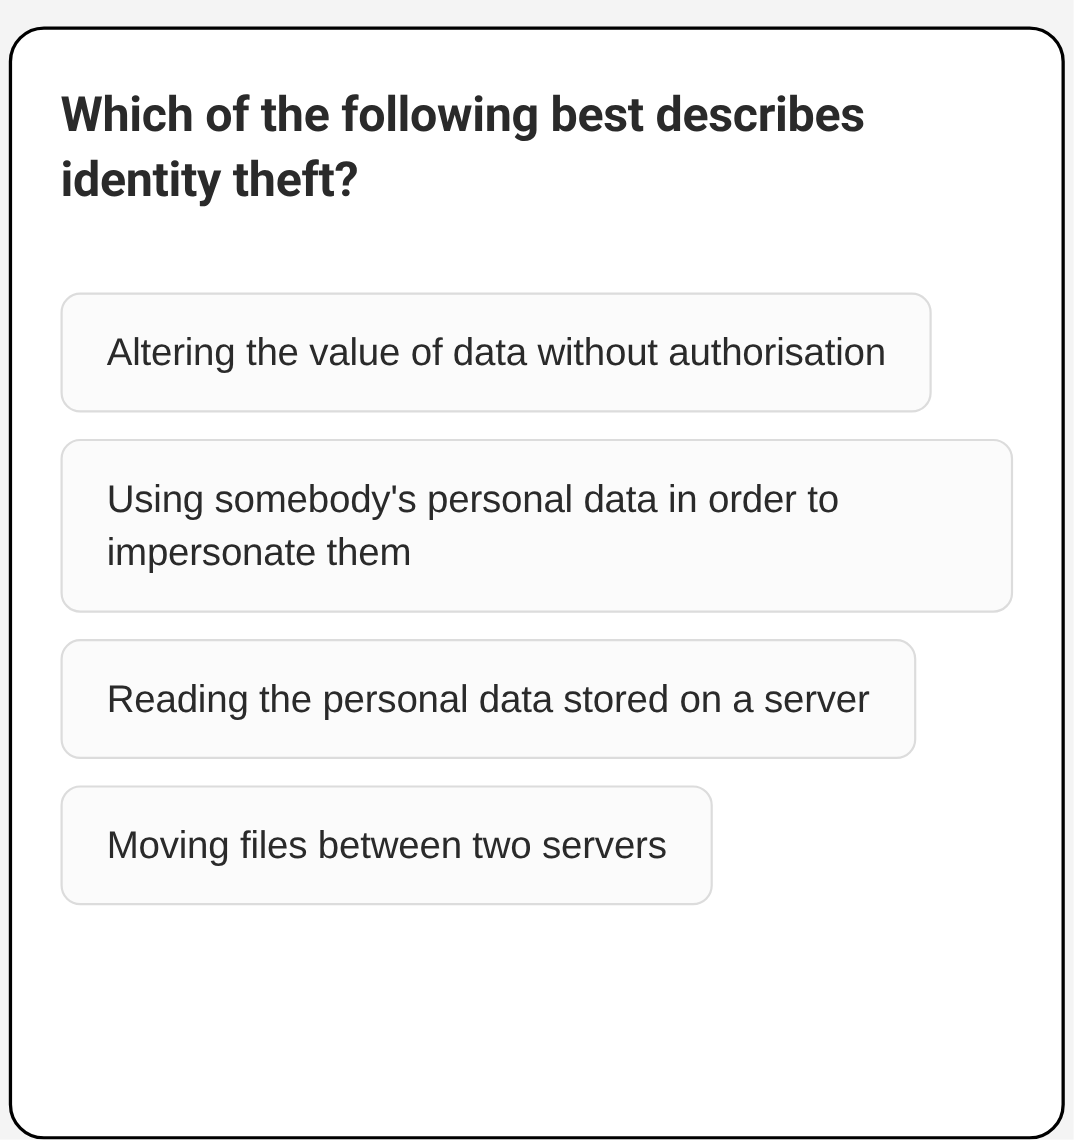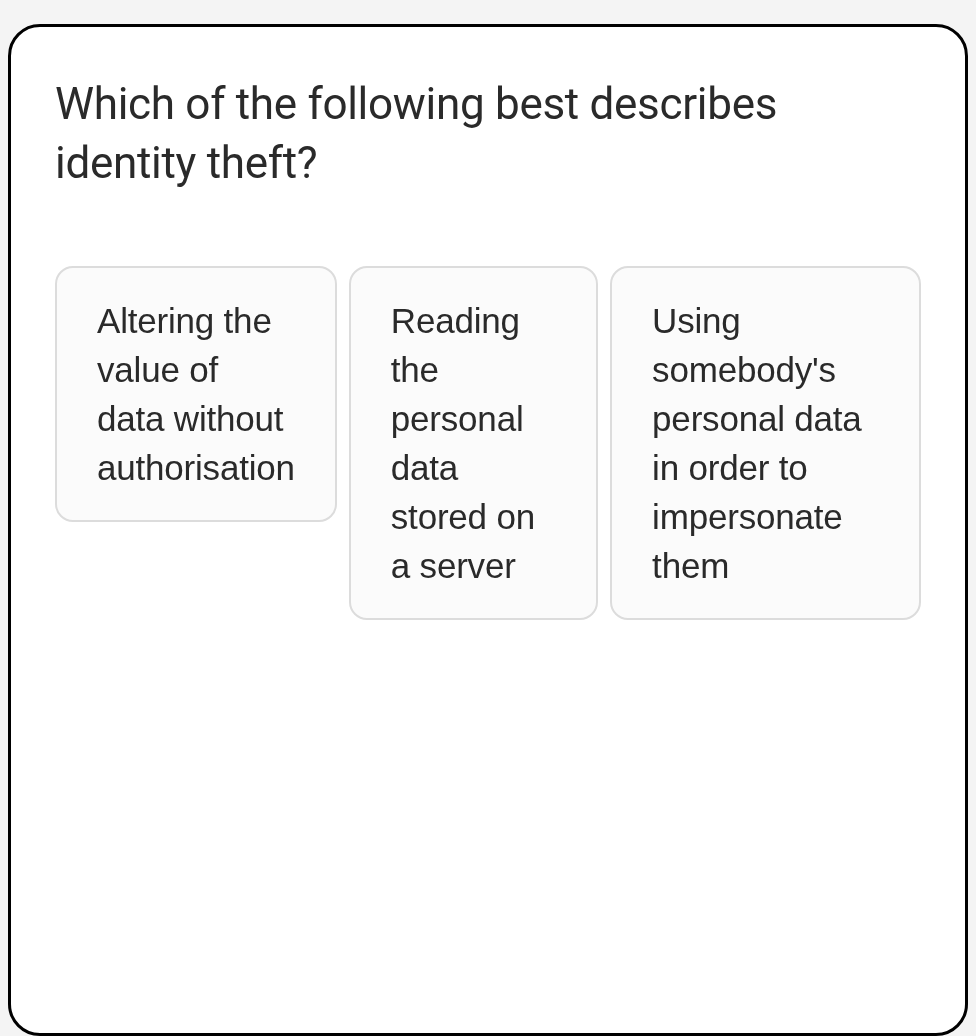--- a/index.html
+++ b/index.html
@@ -16,30 +16,30 @@
     }
     .card {
       background: #ffffff;
       border: 3px solid #000000;
       border-radius: 32px;
       padding: 48px 44px 44px 44px;
       height: 100%;
     }
     .question {
       font-size: 44px;
-      font-weight: 400;
+      font-weight: 700;
       color: #2a2a2a;
       line-height: 1.35;
       margin-bottom: 72px;
       letter-spacing: -0.3px;
     }
     .options {
       display: flex;
-      flex-direction: row;
-      gap: 12px;
+      flex-direction: column;
+      gap: 24px;
       align-items: flex-start;
     }
     .option {
       background: #fbfbfb;
       border: 2px solid #dcdcdc;
       border-radius: 18px;
       padding: 28px 40px;
       font-size: 35px;
       font-weight: 400;
       color: #2a2a2a;
@@ -51,16 +51,17 @@
       letter-spacing: -0.2px;
     }
   </style>
 </head>
 <body>
 
 <div class="card">
   <h1 class="question">Which of the following best describes identity theft?</h1>
   <div class="options">
     <button class="option">Altering the value of data without authorisation</button>
+    <button class="option">Using somebody's personal data in order to impersonate them</button>
     <button class="option">Reading the personal data stored on a server</button>
-    <button class="option">Using somebody's personal data in order to impersonate them</button>
+    <button class="option">Moving files between two servers</button>
   </div>
 </div>
 
 </body></html>

